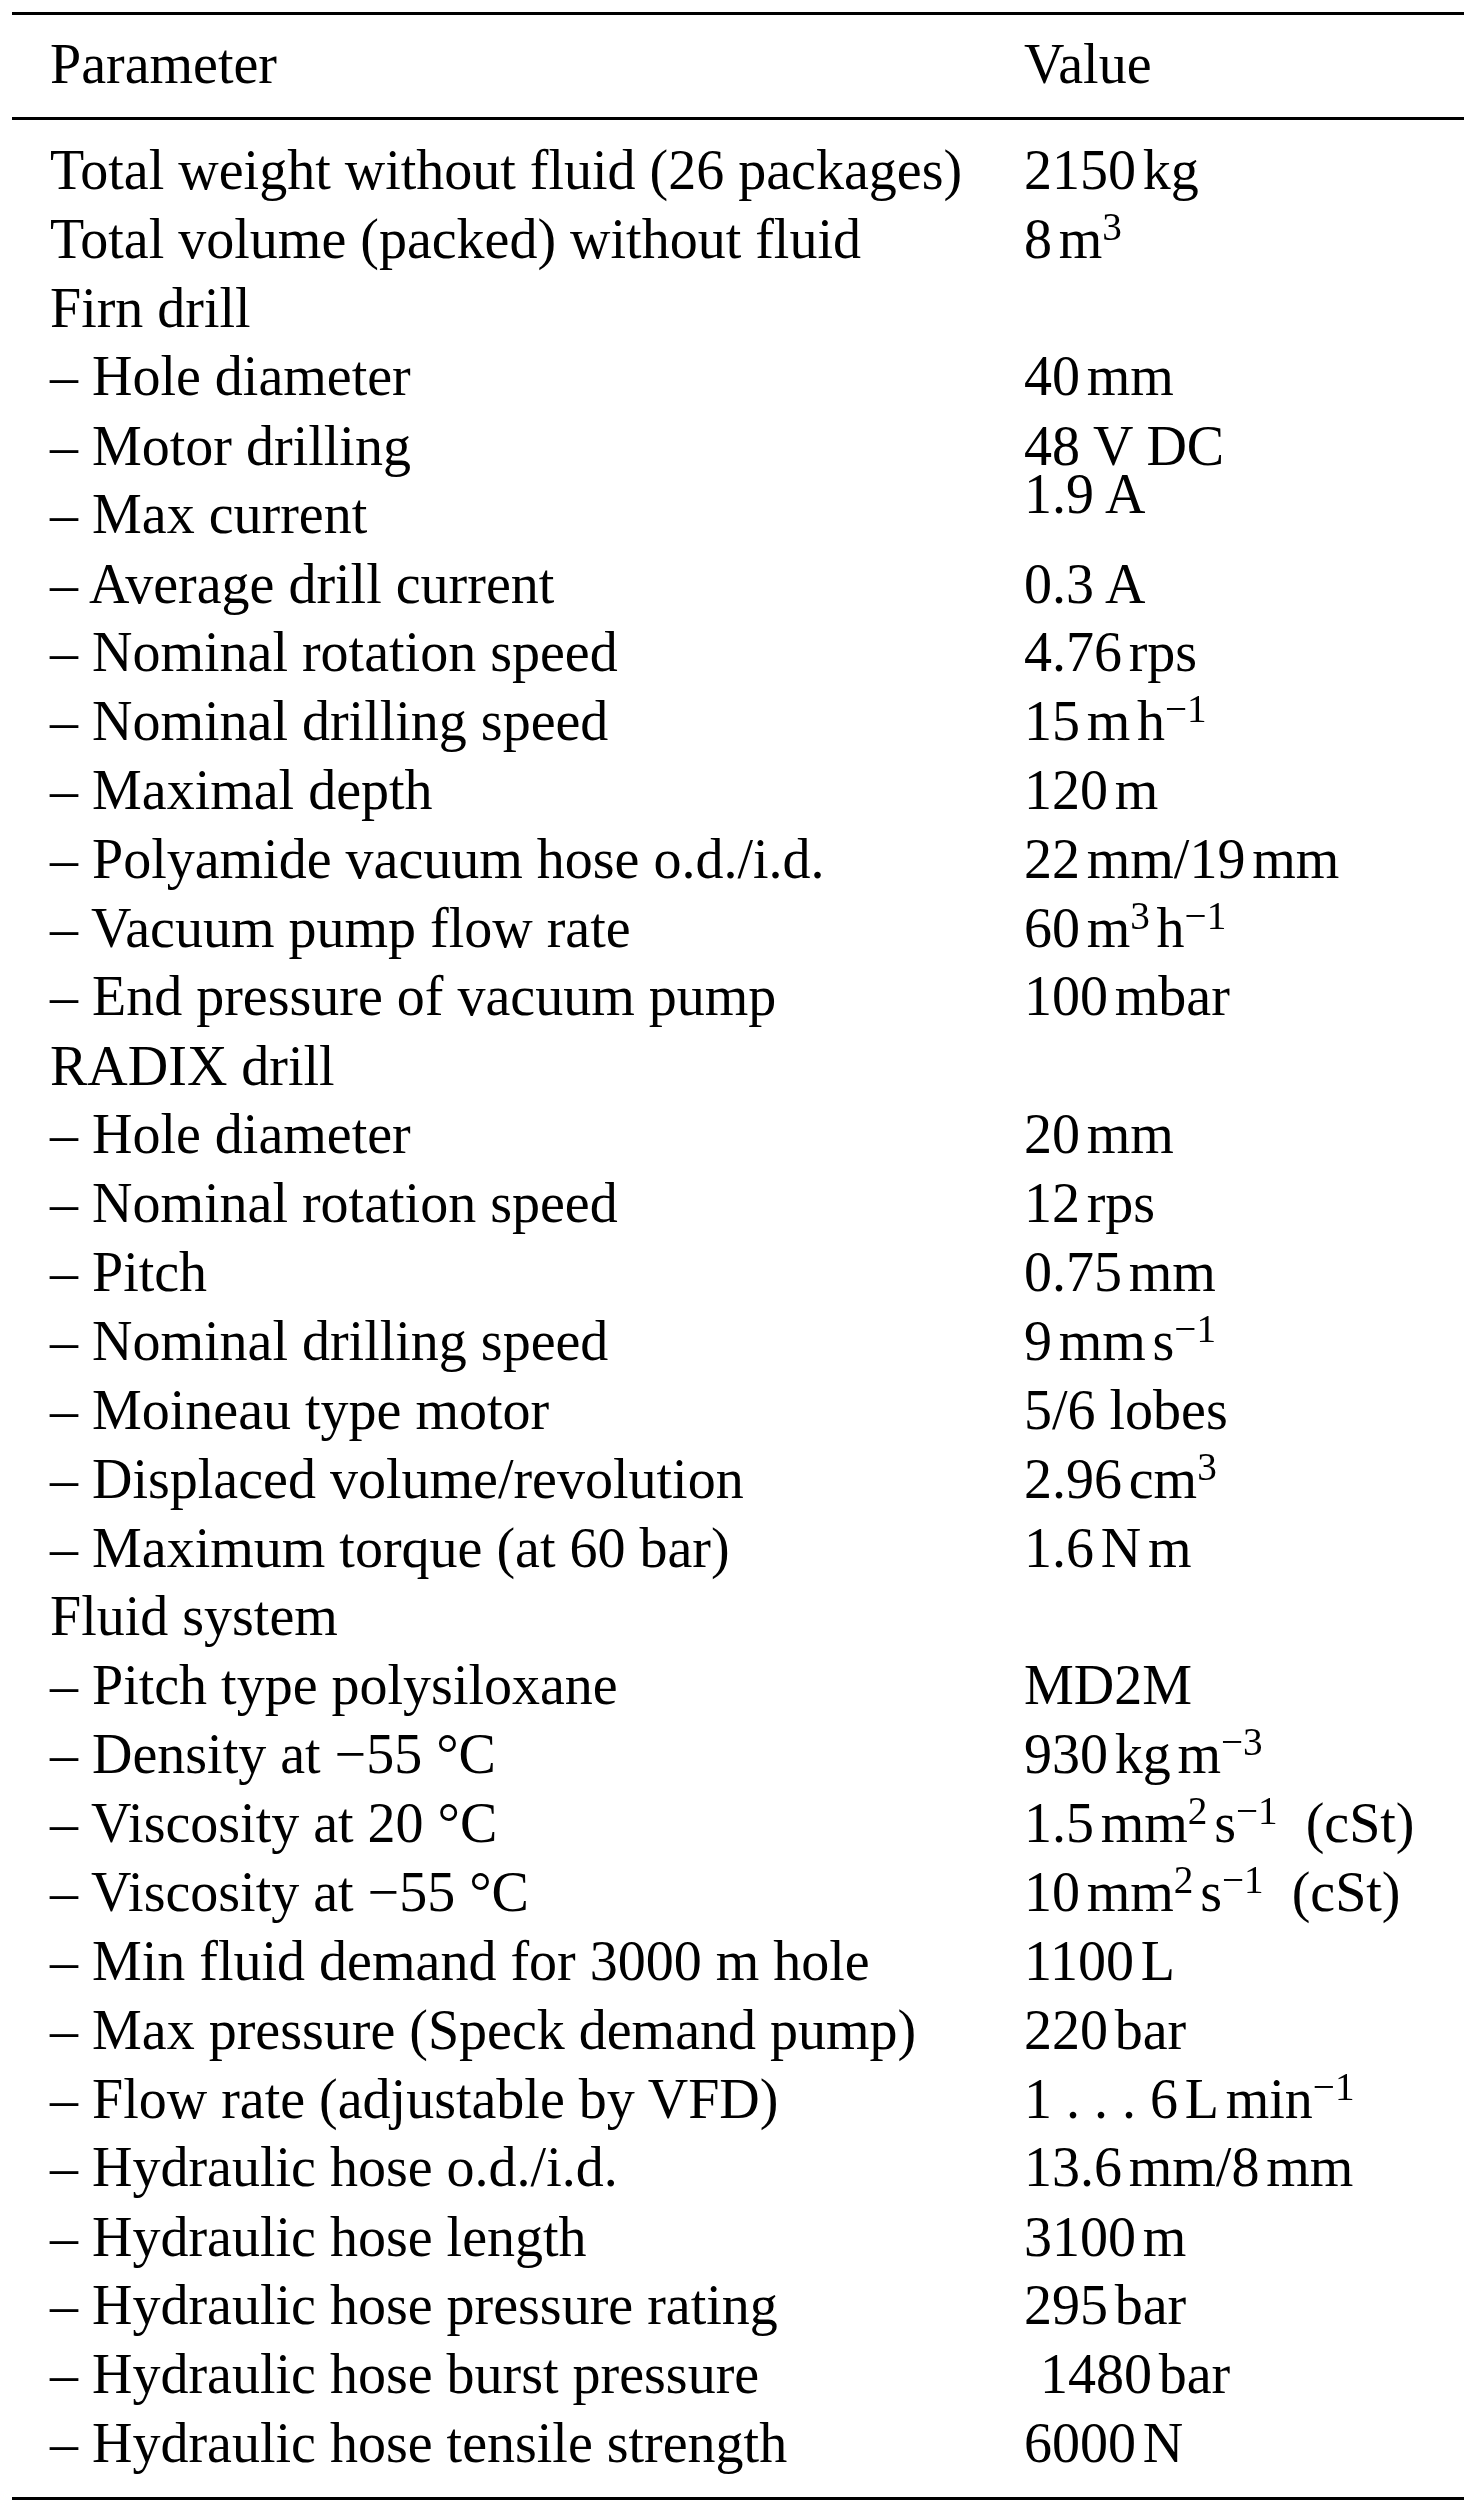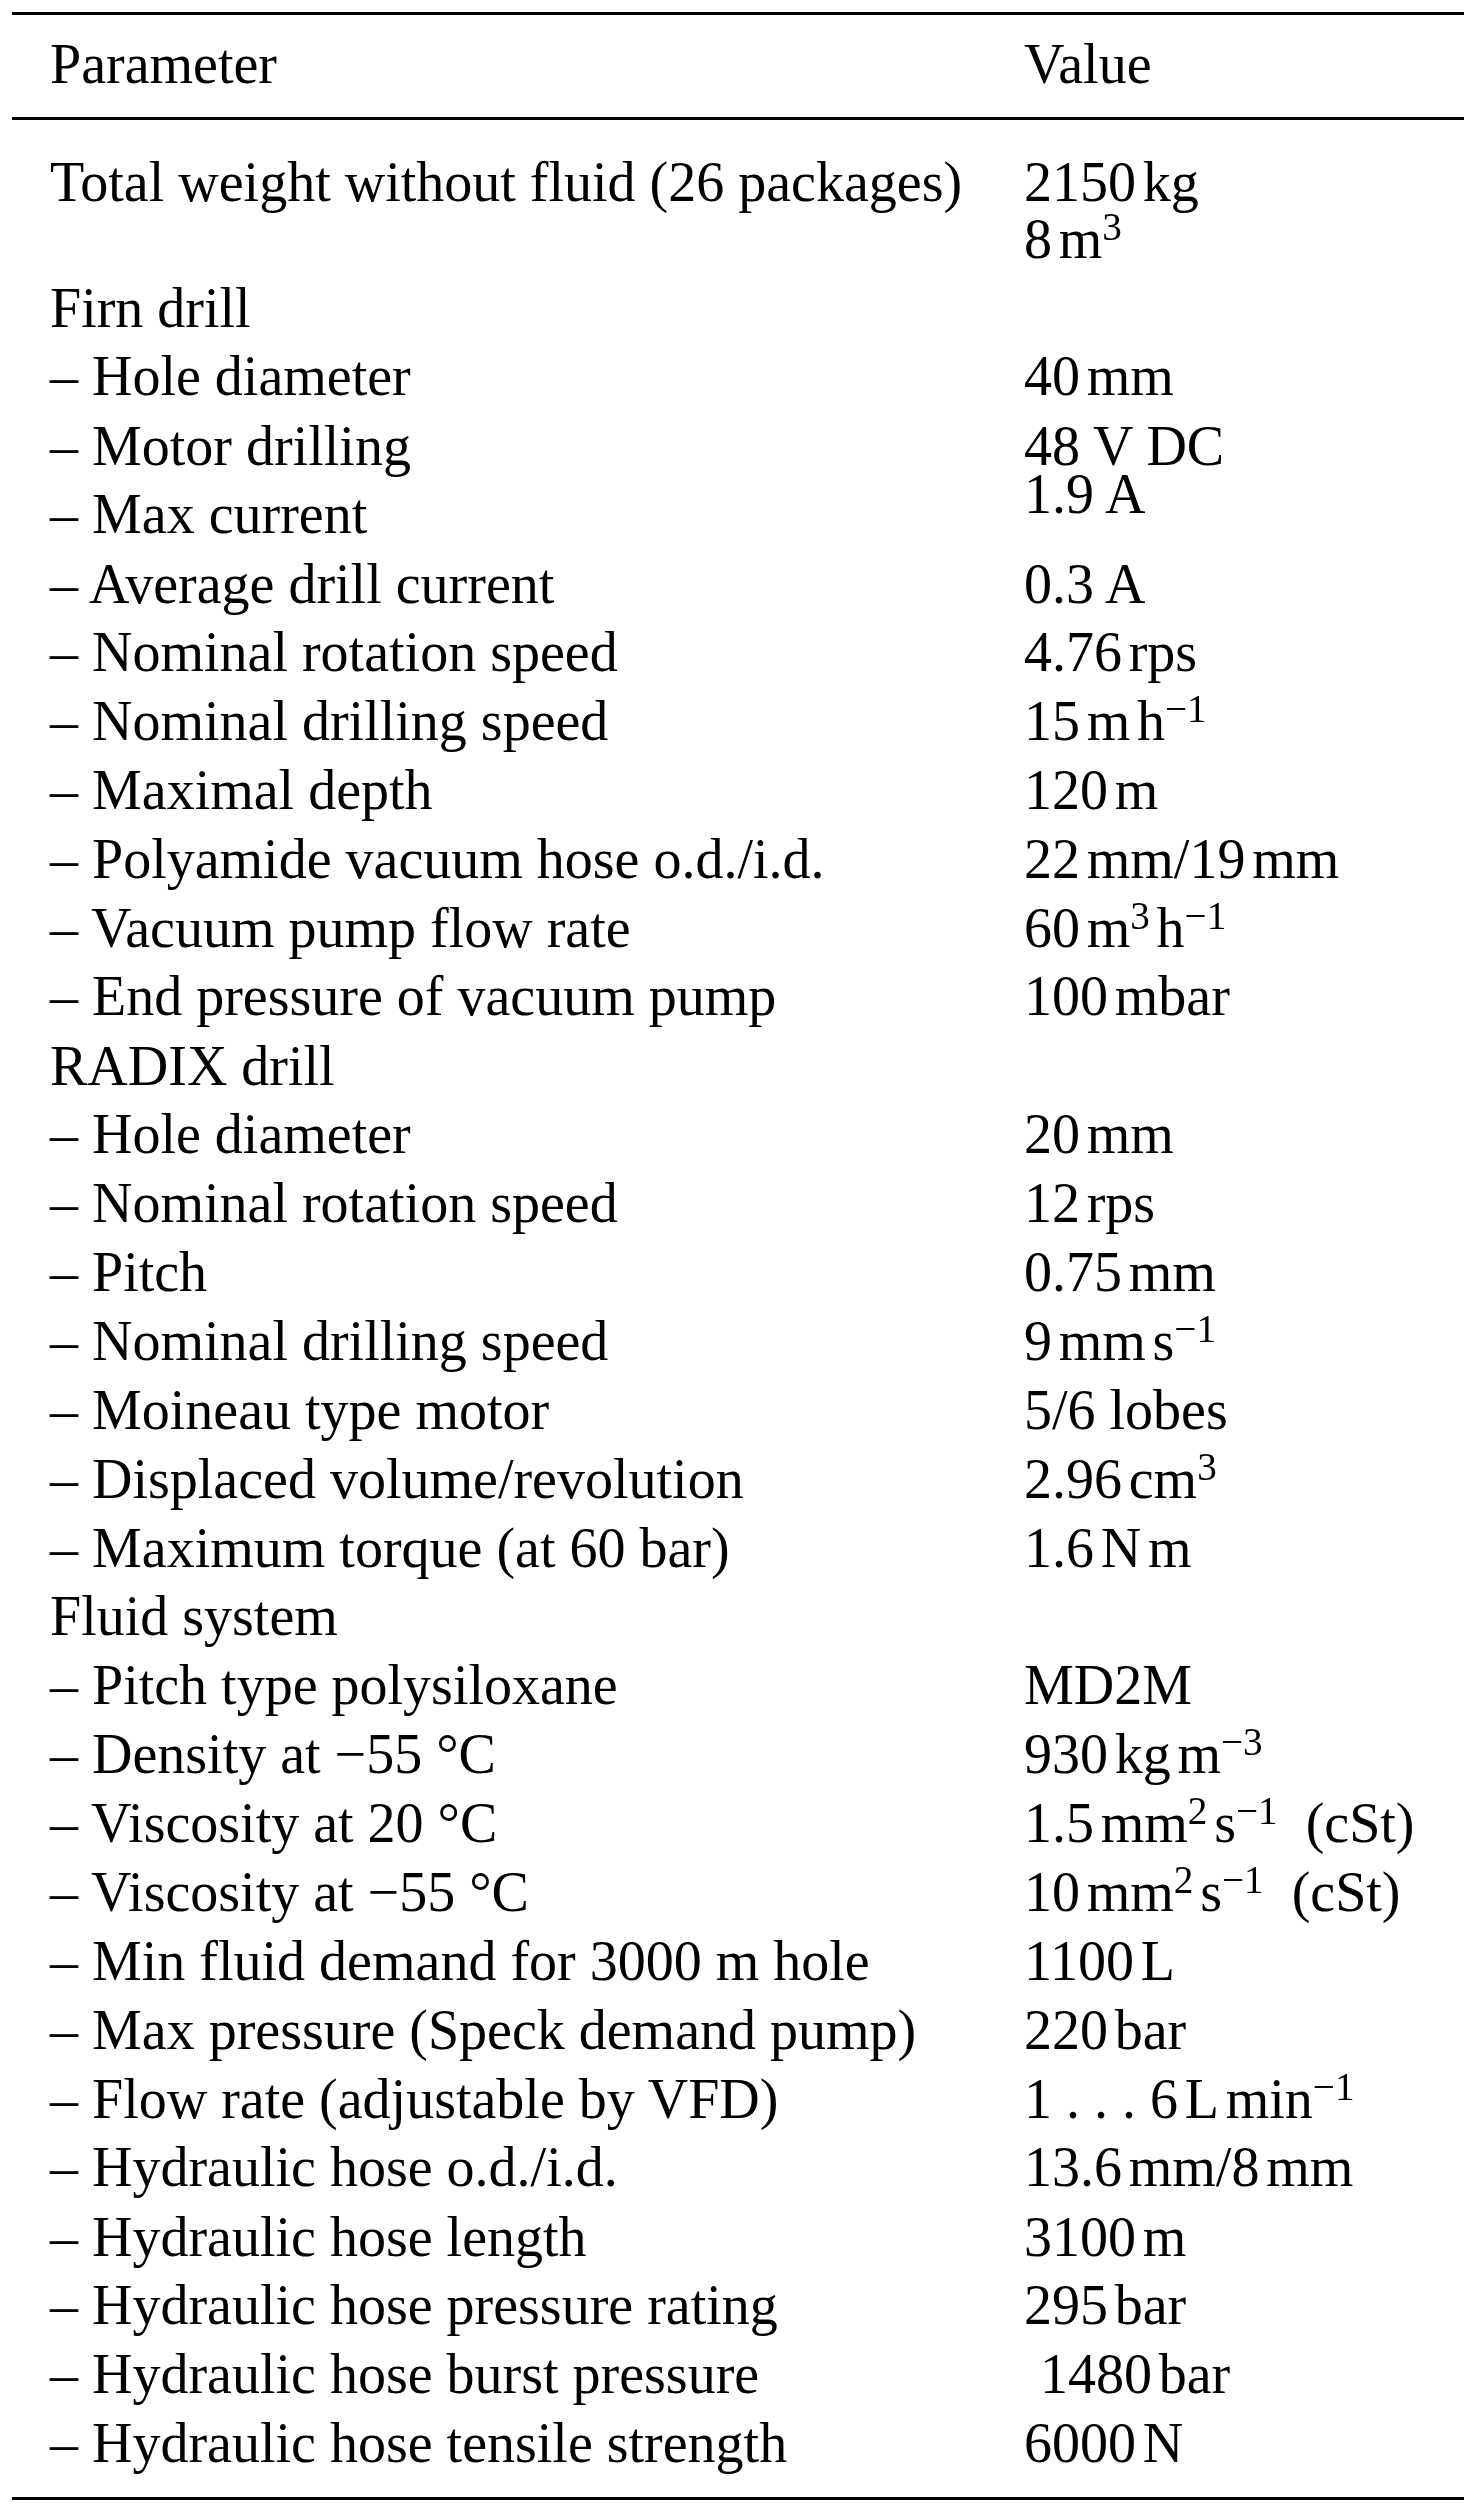--- a/index.html
+++ b/index.html
@@ -57,25 +57,26 @@
   <div class="rule top"></div>
 
   <div class="row" style="top:0;">
     <span class="cell col-param" style="top:36px;">Parameter</span>
     <span class="cell col-value" style="top:36px;">Value</span>
   </div>
 
   <div class="rule mid"></div>
 
   <div id="table-body">
-      <div class="row" style="top: 12px;">
+      <div class="row" style="top: 0px;">
         <span class="cell col-param" style="top: 142px;">Total weight without fluid (26 packages)</span>
         <span class="cell col-value" style="top: 142px;">2150<span class="thin"></span>kg</span>
       </div>
       <div class="row" style="top: 0px;">
+        <span class="cell col-param" style="top: 211px;">Total volume (packed) without fluid</span>
         <span class="cell col-value" style="top: 211px;">8<span class="thin"></span>m<sup>3</sup></span>
       </div>
       <div class="row" style="top: 0px;">
         <span class="cell col-param" style="top: 280px;">Firn drill</span>
         <span class="cell col-value" style="top: 280px;"></span>
       </div>
       <div class="row" style="top: 0px;">
         <span class="cell col-param" style="top: 348px;">– Hole diameter</span>
         <span class="cell col-value" style="top: 348px;">40<span class="thin"></span>mm</span>
       </div>

